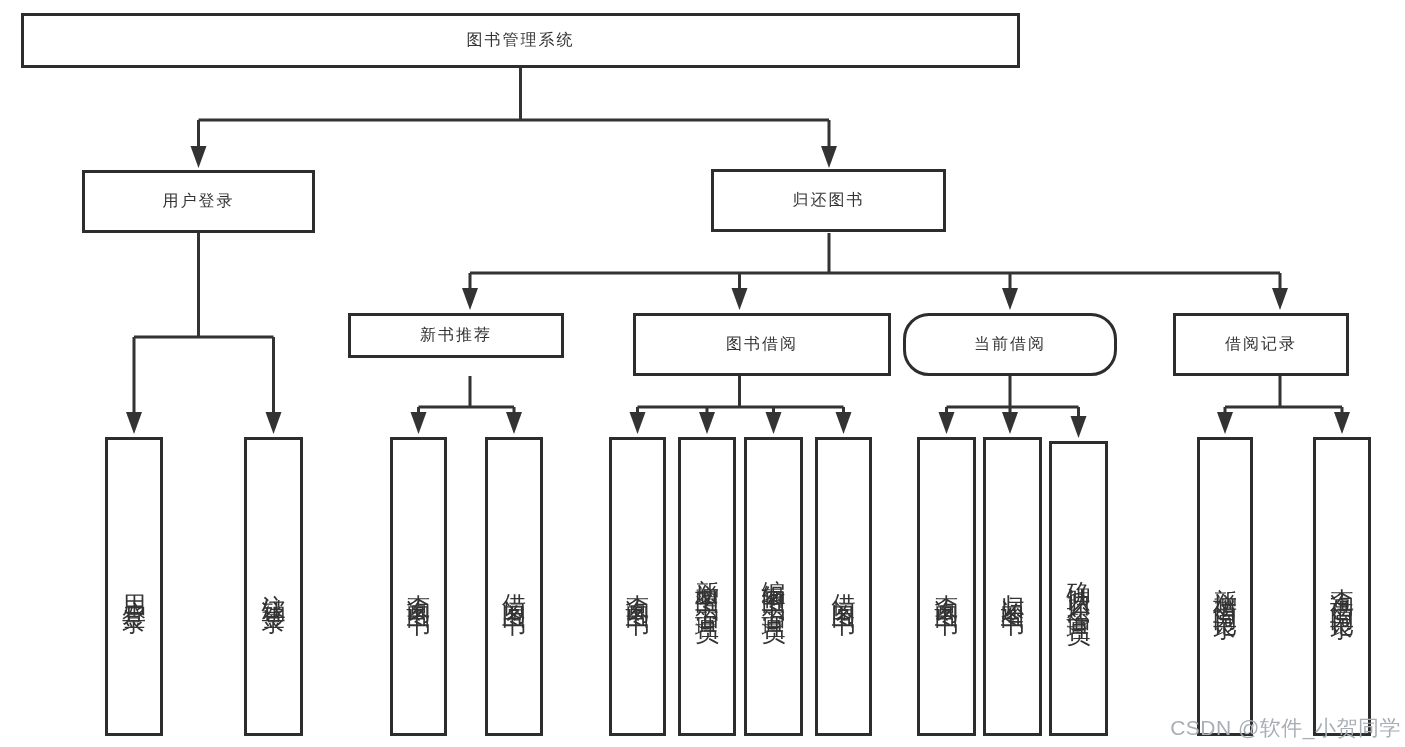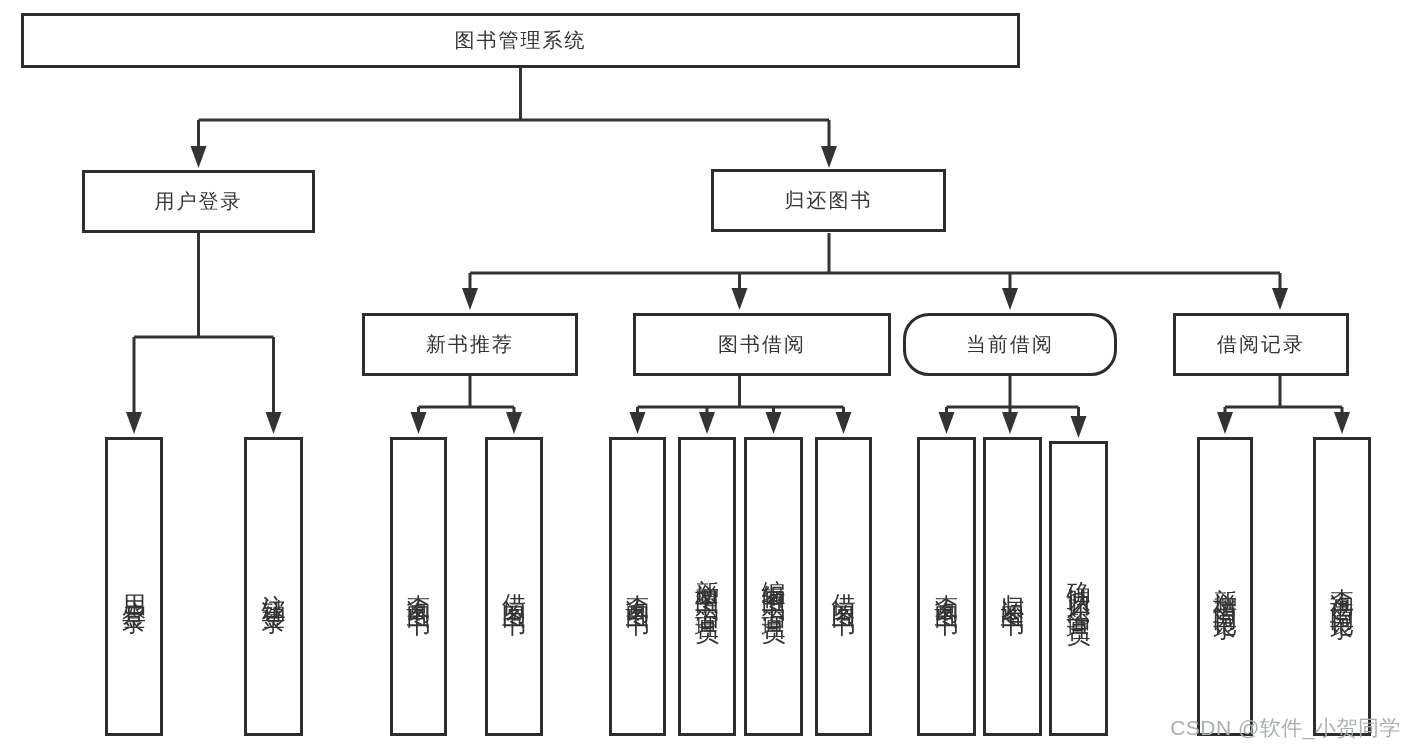--- a/index.html
+++ b/index.html
@@ -28,21 +28,21 @@
     box-sizing: border-box;
     background: #ffffff;
     border: 3px solid #2d2d2d;
     color: #333333;
     display: flex;
     align-items: center;
     justify-content: center;
     z-index: 2;
   }
   .box.h {
-    font-size: 20px;
+    font-size: 16px;
     letter-spacing: 2px;
     white-space: nowrap;
   }
   .box.v {
     writing-mode: vertical-rl;
     text-orientation: mixed;
     font-size: 24px;
     letter-spacing: 6px;
     line-height: 1;
   }
@@ -127,21 +127,21 @@
   </svg>
 
   <div class="box h" style="left:21px; top:13px; width:999px; height:55px;">图书管理系统</div>
 
   <div class="box h" style="left:82px; top:170px; width:233px; height:63px;">用户登录</div>
   <div class="box h" style="left:711px; top:169px; width:235px; height:63px;">归还图书</div>
 
   <div class="box v" style="left:105px; top:437px; width:58px; height:299px;">用户登录</div>
   <div class="box v" style="left:244px; top:437px; width:59px; height:299px;">注销登录</div>
 
-  <div class="box h" style="left:362px; top:313px; width:216px; height:63px;">新书推荐</div>
+  <div class="box h" style="left:348px; top:313px; width:216px; height:45px;">新书推荐</div>
   <div class="box h" style="left:633px; top:313px; width:258px; height:63px;">图书借阅</div>
   <div class="box h" style="left:903px; top:313px; width:214px; height:63px;border-radius:26px;">当前借阅</div>
   <div class="box h" style="left:1173px; top:313px; width:176px; height:63px;">借阅记录</div>
 
   <div class="box v" style="left:390px; top:437px; width:57px; height:299px;">查询图书</div>
   <div class="box v" style="left:485px; top:437px; width:58px; height:299px;">借阅图书</div>
 
   <div class="box v" style="left:609px; top:437px; width:57px; height:299px;">查询图书</div>
   <div class="box v" style="left:678px; top:437px; width:58px; height:299px;">新增图书（管理员）</div>
   <div class="box v" style="left:744px; top:437px; width:59px; height:299px;">编辑图书（管理员）</div>

